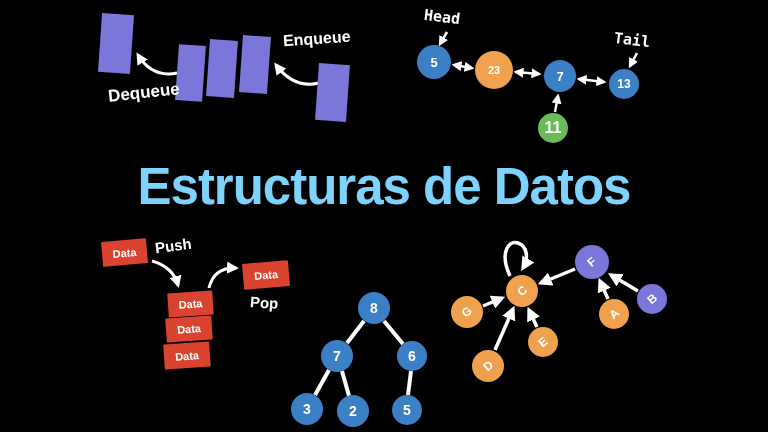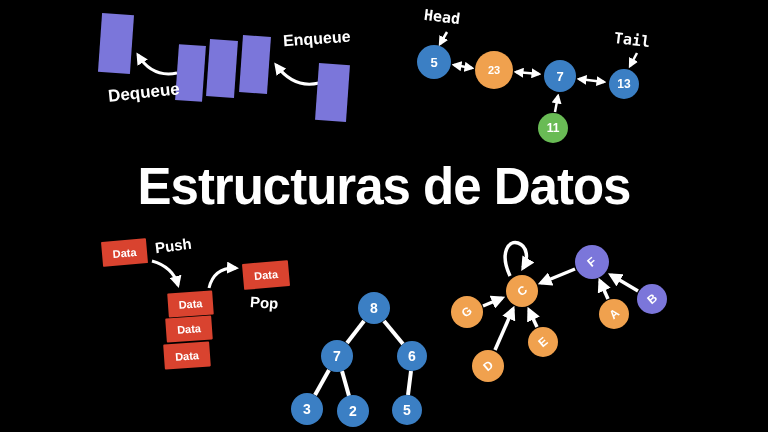--- a/index.html
+++ b/index.html
@@ -1,19 +1,19 @@
 <!DOCTYPE html>
 <html style="--background: #000000; --purple: #7b76da; --blue: #3b7fc4; --orange: #f0a14e; --green: #69bb55; --red: #d9432f; --white: #ffffff;"><head>
 <meta charset="utf-8">
 <style>
   html,body{margin:0;padding:0;background:#000;}
   .stage{position:relative;width:768px;height:432px;background:var(--background,#000);
          overflow:hidden;font-family:"Liberation Sans",sans-serif;}
   .arrows{position:absolute;inset:0;width:768px;height:432px;}
-  .title{position:absolute;top:157px;left:0;right:0;text-align:center;color:#ffffff;
+  .title{position:absolute;top:157px;left:0;right:0;text-align:center;color:#7dd3fc;
          font-size:51px;font-weight:bold;letter-spacing:-1px;}
   .lbl{position:absolute;color:#fff;font-weight:bold;white-space:nowrap;}
   .mono{font-family:"DejaVu Sans Mono",monospace;}
   .node{position:absolute;border-radius:50%;display:flex;align-items:center;justify-content:center;
         color:#fff;font-weight:bold;}
   .blue{background:var(--blue,#3b7fc4);}
   .orange{background:var(--orange,#f0a14e);}
   .green{background:var(--green,#69bb55);}
   .purplenode{background:var(--purple,#7b76da);}
   .qrect{position:absolute;background:var(--purple,#7b76da);}
@@ -76,21 +76,21 @@
     </div>
   <div class="node orange" style="left:475px;top:51px;width:38px;height:38px;font-size:11px;">
       <span>23</span>
     </div>
   <div class="node blue" style="left:544px;top:60px;width:32px;height:32px;font-size:13px;">
       <span>7</span>
     </div>
   <div class="node blue" style="left:609px;top:69px;width:30px;height:30px;font-size:12px;align-items:center;">
       <span>13</span>
     </div>
-  <div class="node green" style="left:538px;top:113px;width:30px;height:30px;font-size:12px;">
+  <div class="node green" style="left:538px;top:113px;width:30px;height:30px;font-size:16px;">
       <span>11</span>
     </div>
 
   <div class="title">Estructuras de Datos</div>
 
   <div class="databox" style="left:102px;top:240px;width:45px;height:25px;transform:rotate(-5deg);">
       <span>Data</span>
     </div>
   <div class="lbl" style="left:155px;top:237px;font-size:15px;transform:rotate(-7deg);">Push</div>
   <div class="databox" style="left:243px;top:262px;width:46px;height:26px;transform:rotate(-5deg);">

